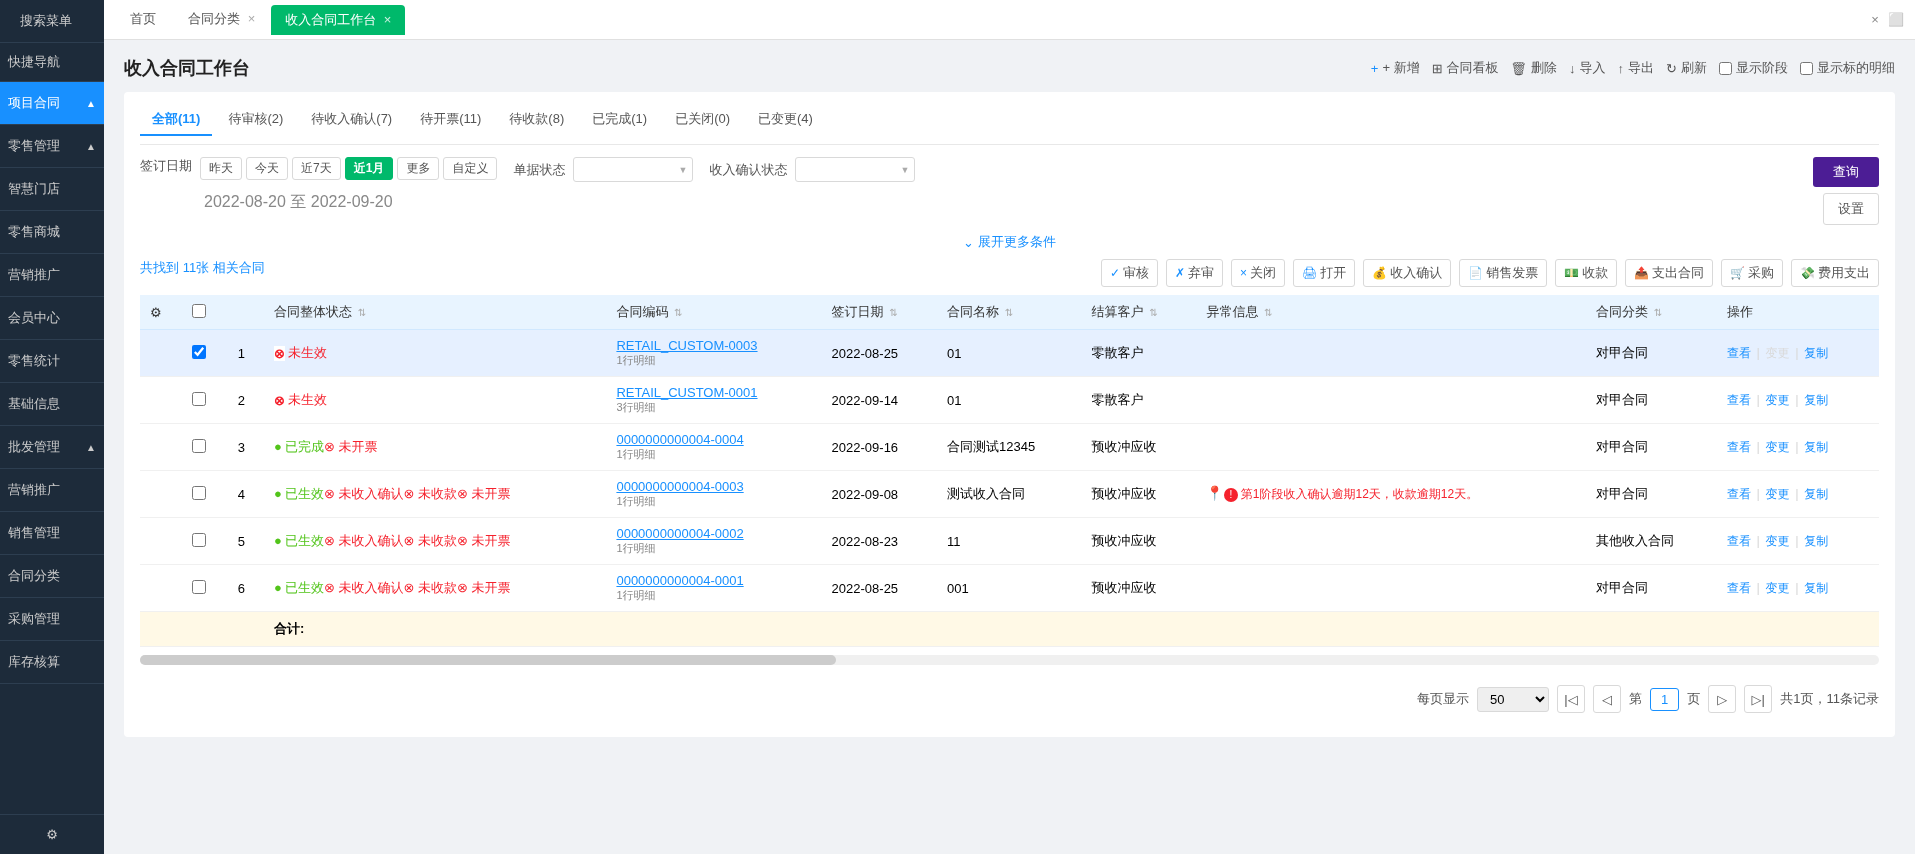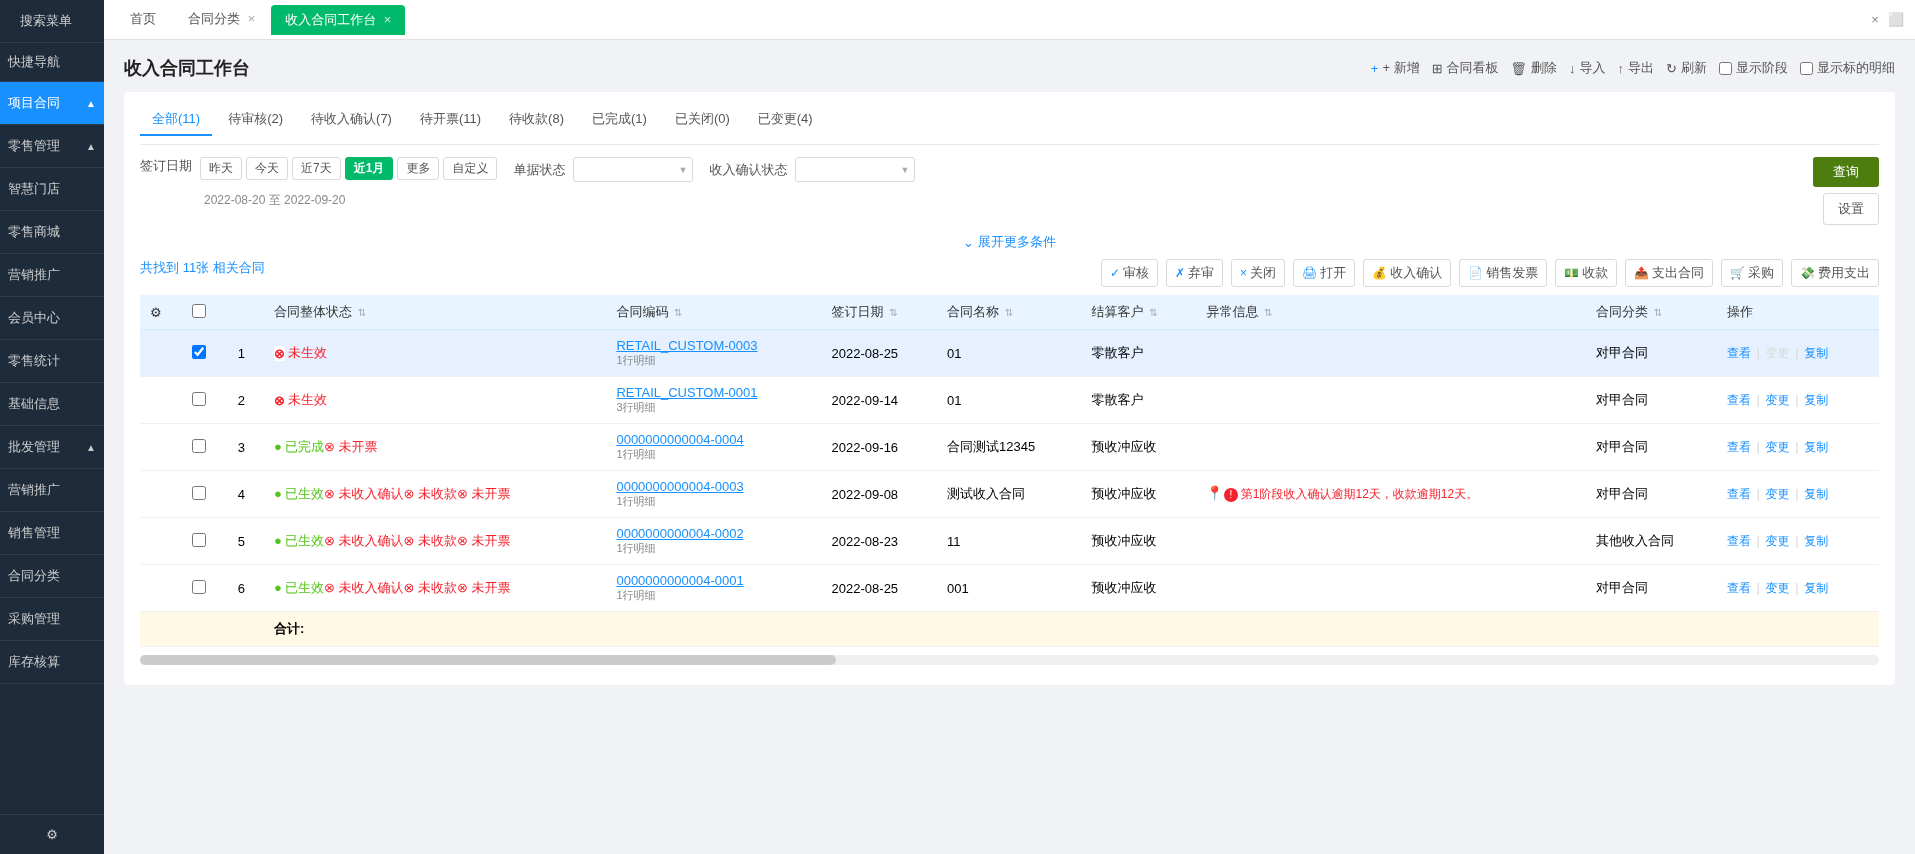--- a/index.html
+++ b/index.html
@@ -34,32 +34,32 @@
     .toolbar { display: flex; align-items: center; gap: 12px; }
     .toolbar-btn { display: flex; align-items: center; gap: 4px; color: #555; cursor: pointer; font-size: 13px; }
     .toolbar-btn .icon { color: #1890ff; }
 
     
     .card { background: #fff; border-radius: 4px; padding: 12px 16px; margin-bottom: 10px; }
 
     
     .status-tabs { display: flex; gap: 4px; align-items: center; border-bottom: 1px solid #e8e8e8; padding-bottom: 8px; margin-bottom: 12px; }
     .status-tab { padding: 6px 12px; cursor: pointer; color: #555; font-size: 13px; border-bottom: 2px solid transparent; }
-    .status-tab.active { color: #1890ff; border-bottom: 2px solid #1890ff; font-weight: normal; }
+    .status-tab.active { color: #1890ff; border-bottom: 2px solid #1890ff; font-weight: bold; }
     .filter-label { color: #555; font-size: 13px; }
     .filter-date-btns { display: flex; gap: 4px; align-items: center; }
     .date-btn { padding: 2px 8px; border: 1px solid #d9d9d9; border-radius: 3px; cursor: pointer; color: #555; font-size: 12px; background: #fff; }
     .date-btn.active-green { background: #00b96b; color: #fff; border-color: #00b96b; font-weight: bold; }
-    .date-range { font-size: 12px; color: #888; margin-left: 4px; }
+    .date-range { font-size: 16px; color: #888; margin-left: 4px; }
     .filter-group { display: flex; align-items: center; gap: 8px; }
     .filter-select { border: 1px solid #d9d9d9; border-radius: 3px; padding: 4px 24px 4px 8px; font-size: 13px; color: #555; background: #fff; cursor: pointer; appearance: none; min-width: 120px; position: relative; }
     .select-wrapper { position: relative; display: inline-block; }
     .select-wrapper::after { content: '▼'; position: absolute; right: 6px; top: 50%; transform: translateY(-50%); font-size: 9px; color: #aaa; pointer-events: none; }
     .expand-btn { color: #1890ff; cursor: pointer; font-size: 13px; display: flex; align-items: center; gap: 4px; }
-    .btn-primary { background: #4d7c0f; color: #fff; border: none; border-radius: 3px; padding: 6px 20px; cursor: pointer; font-size: 13px; }
+    .btn-primary { background: #4c1d95; color: #fff; border: none; border-radius: 3px; padding: 6px 20px; cursor: pointer; font-size: 13px; }
     .btn-default { background: #fff; color: #555; border: 1px solid #d9d9d9; border-radius: 3px; padding: 6px 14px; cursor: pointer; font-size: 13px; }
 
     
     .table-toolbar { display: flex; justify-content: space-between; margin-bottom: 8px; }
     .record-count { color: #555; font-size: 13px; }
     .record-count span { color: #1890ff; }
     .table-actions { display: flex; gap: 8px; align-items: center; flex-wrap: wrap; }
     .table-action-btn { display: flex; align-items: center; gap: 3px; color: #555; cursor: pointer; font-size: 12px; padding: 4px 8px; border: 1px solid #d9d9d9; border-radius: 3px; background: #fff; }
     .table-action-btn .icon { color: #1890ff; font-size: 12px; }
 
@@ -523,15 +523,31 @@
             </tbody>
         </table>
 
         <div style="padding: 4px 0;">
           <div class="h-scroll-bar">
             <div class="h-scroll-thumb"></div>
           </div>
         </div>
       </div>
 
+      <div class="pagination">
+        <span class="page-size-label">每页显示</span>
+        <select class="page-size-select">
+          <option>50</option>
+          <option>100</option>
+          <option>200</option>
+        </select>
+        <button class="page-btn">|◁</button>
+        <button class="page-btn">◁</button>
+        <span>第</span>
+        <span class="page-current">1</span>
+        <span>页</span>
+        <button class="page-btn">▷</button>
+        <button class="page-btn">▷|</button>
+        <span class="page-total">共1页，11条记录</span>
+      </div>
     </div>
   </div>
 </div>
 
 </body></html>

